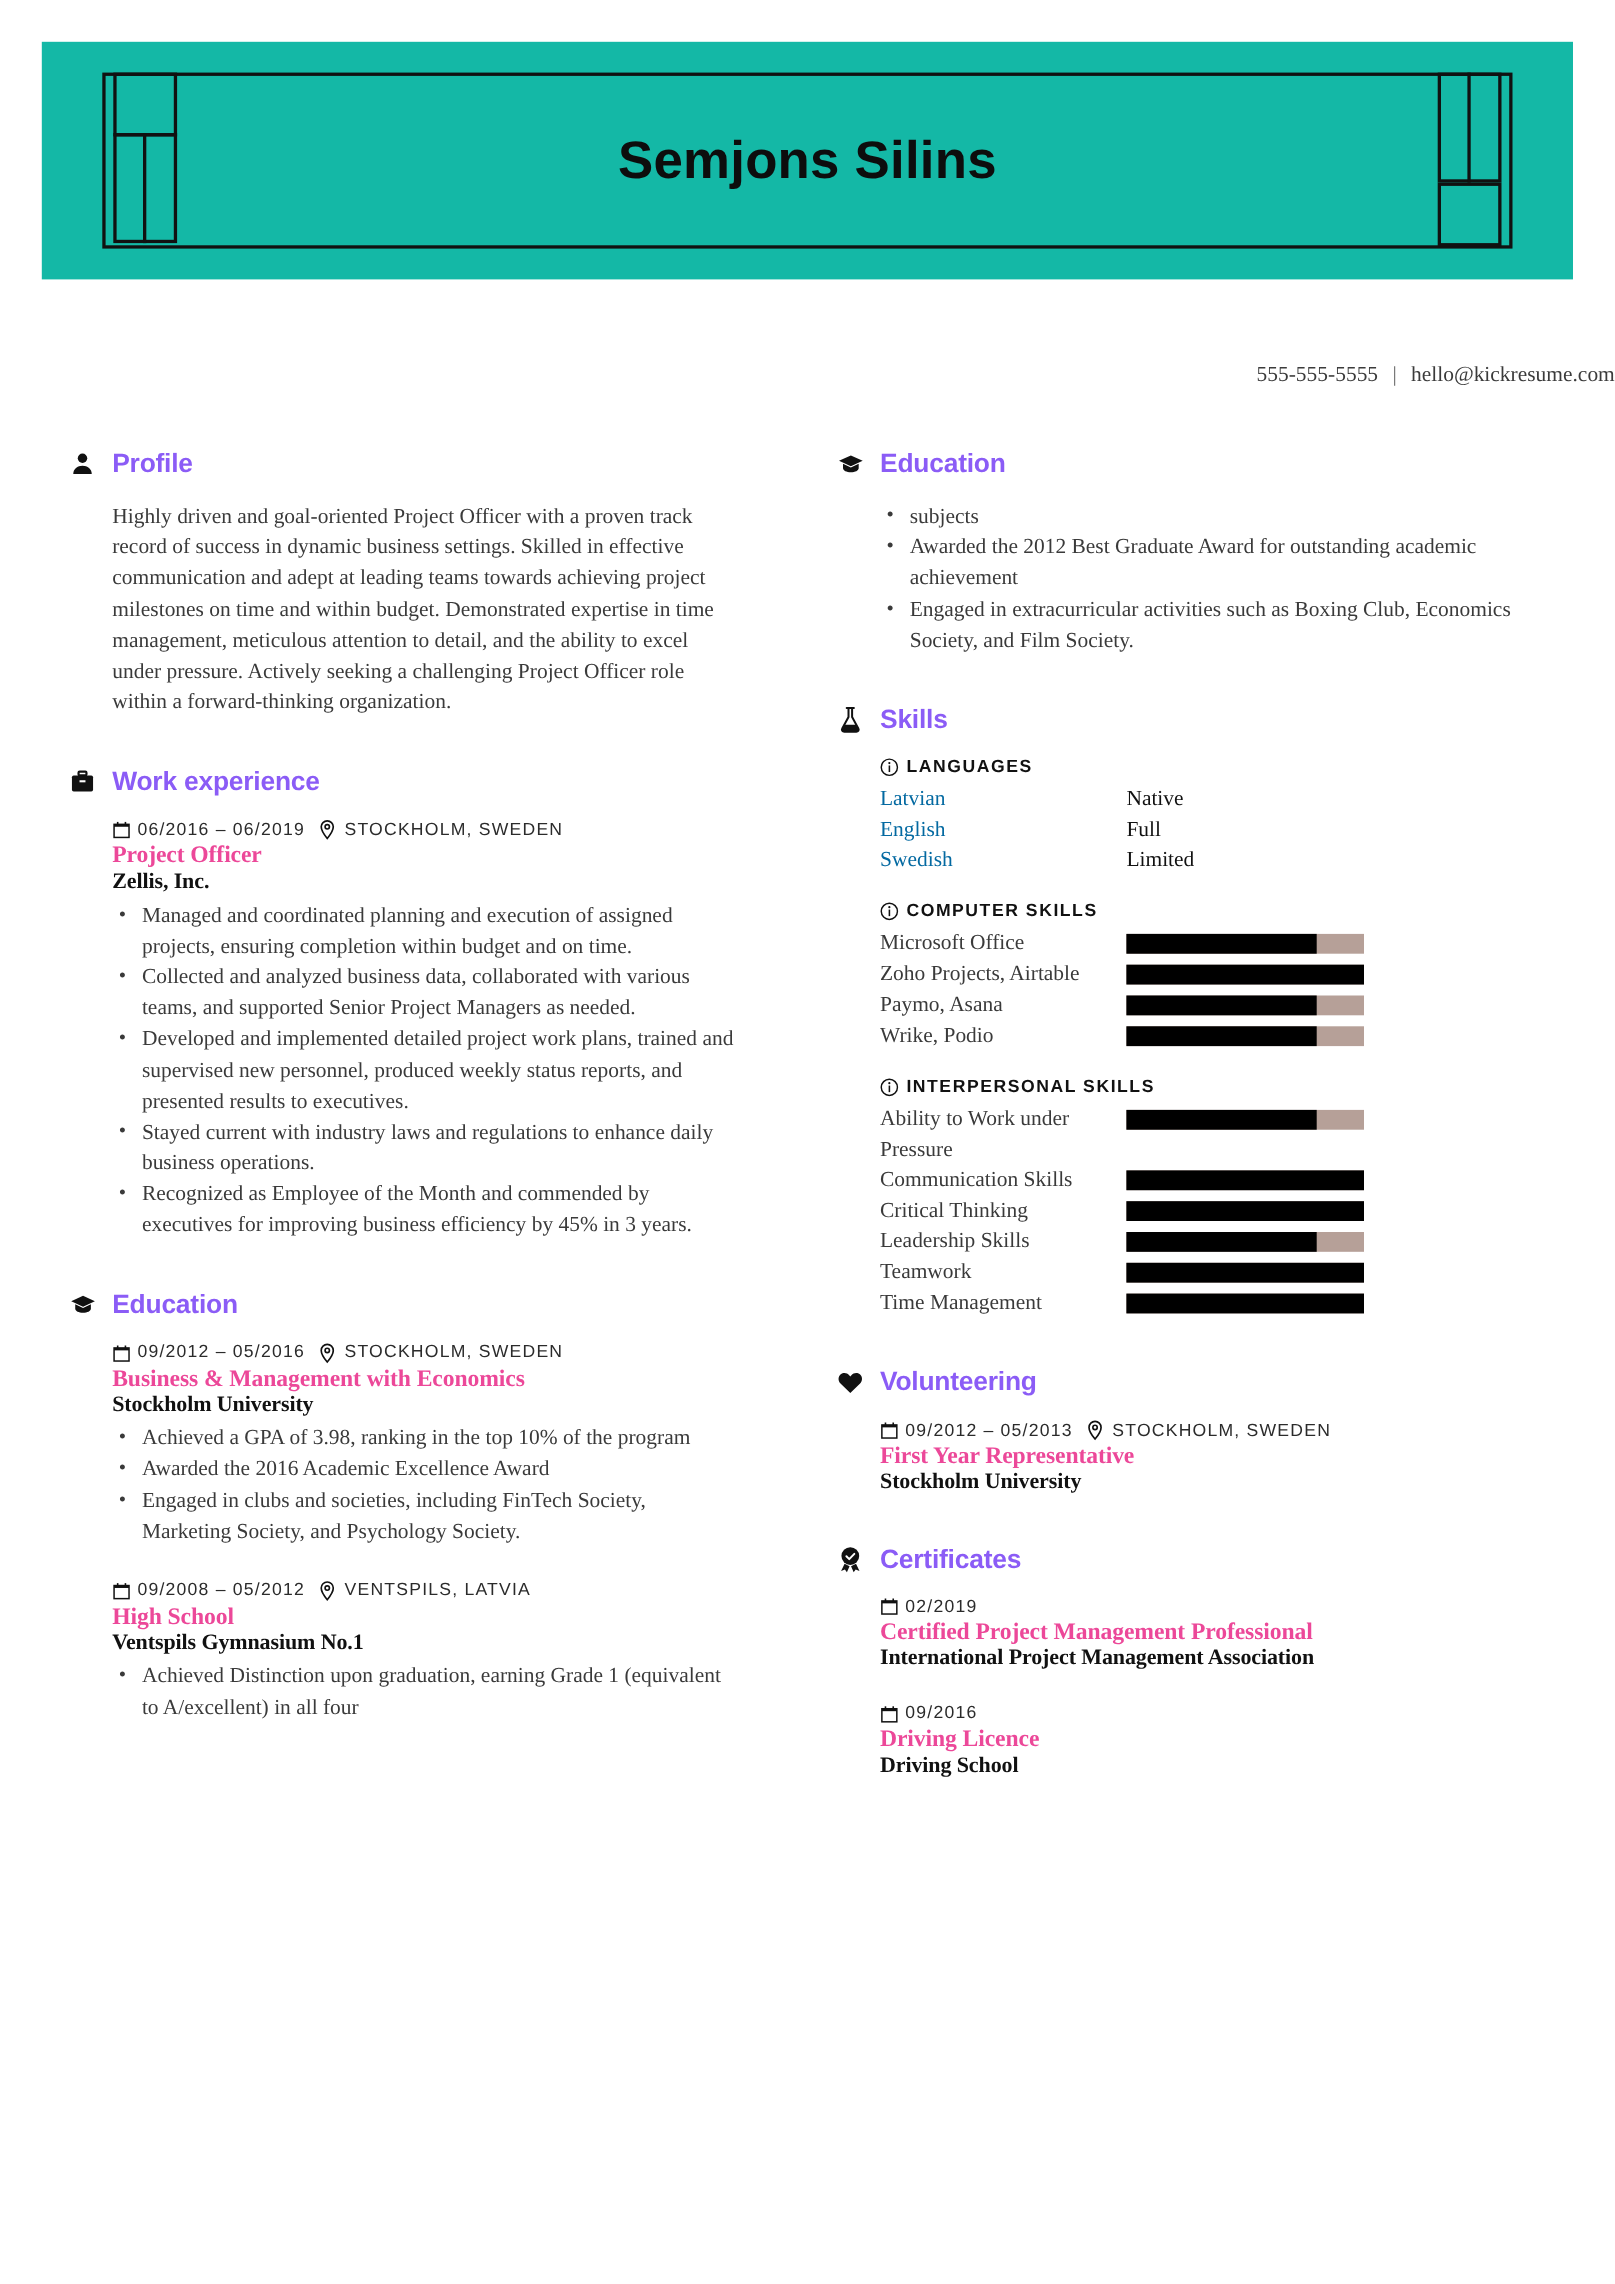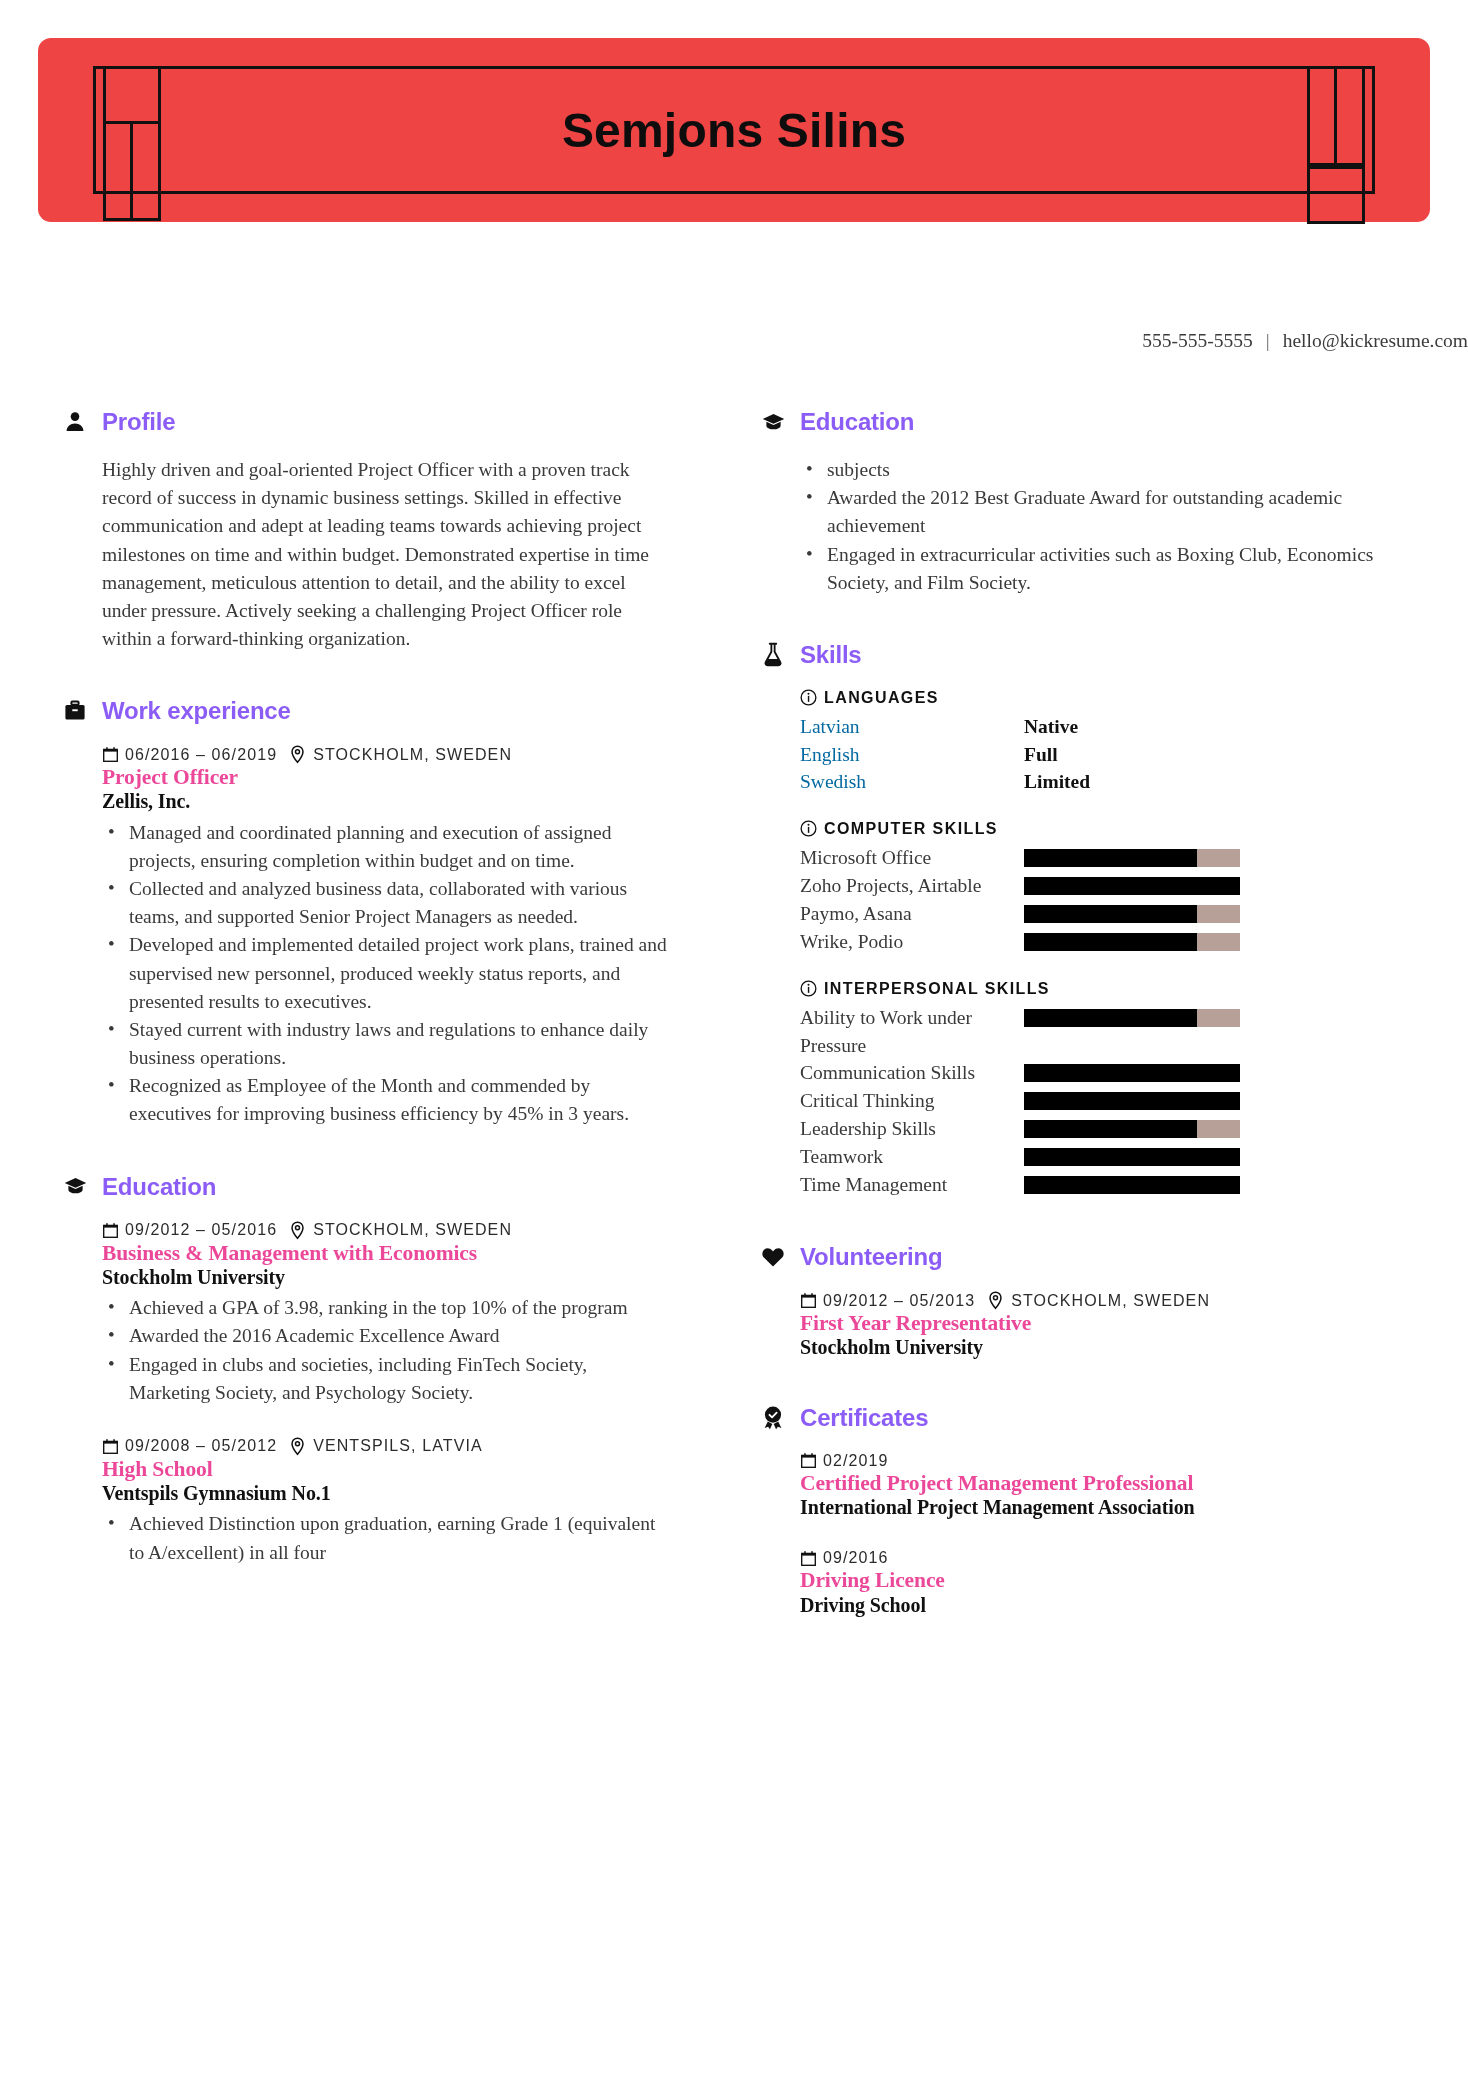--- a/index.html
+++ b/index.html
@@ -15,23 +15,22 @@
     color: #3a3a3a;
     position: relative;
   }
 
   
   .header-banner {
     position: absolute;
     left: 38px;
     top: 38px;
     width: 1392px;
-    height: 184px;
-    background: #ef4444;
-    border-radius: 13px;
+    height: 216px;
+    background: #14b8a6;
   }
   .header-frame {
     position: absolute;
     left: 55px;
     top: 28px;
     right: 55px;
     bottom: 28px;
     border: 3px solid #111;
   }
   
@@ -198,21 +197,21 @@
     margin-bottom: 6px;
   }
   .skill-group-head .i-ico { display: flex; }
 
   .lang-row {
     display: flex;
     font-size: 19.5px;
     line-height: 1.42;
   }
   .lang-name { width: 224px; color: #0369a1; }
-  .lang-level { font-weight: bold; color: #111; }
+  .lang-level { font-weight: normal; color: #111; }
 
   .skill-row {
     display: flex;
     align-items: flex-start;
     line-height: 1.42;
     min-height: 28px;
   }
   .skill-name {
     width: 224px;
     font-size: 19.5px;

